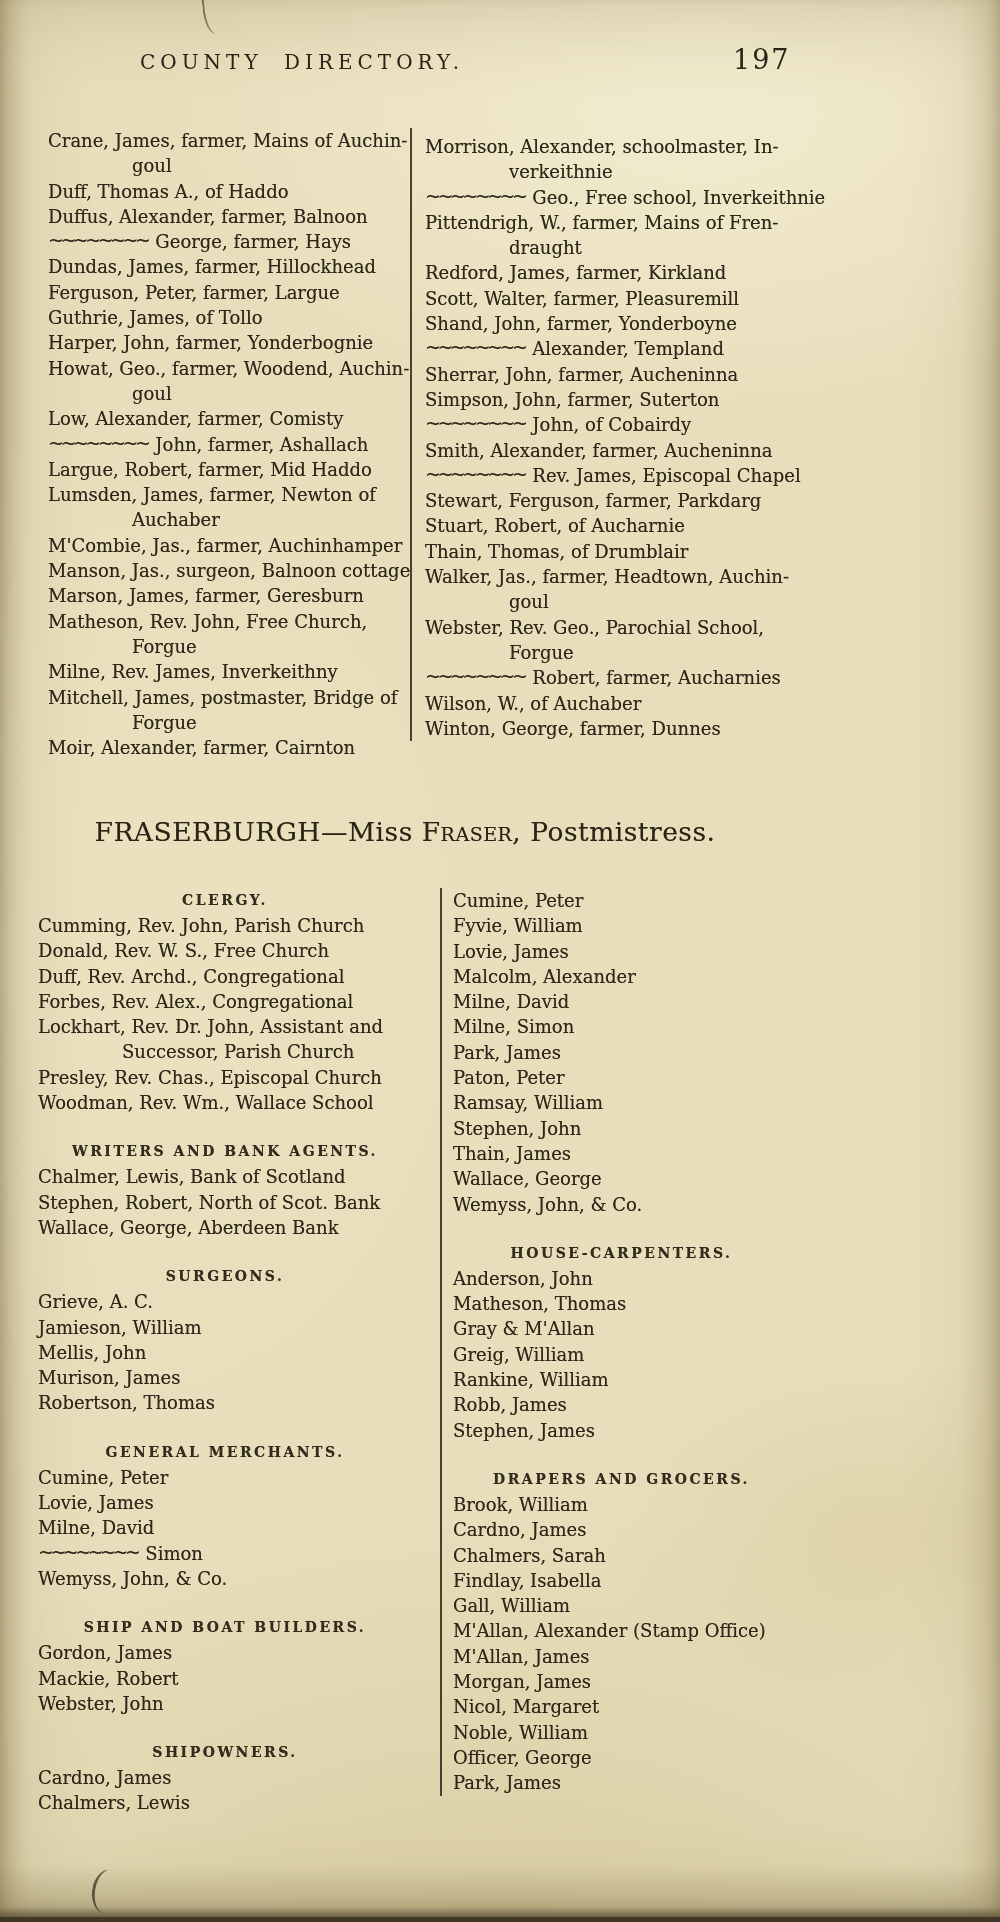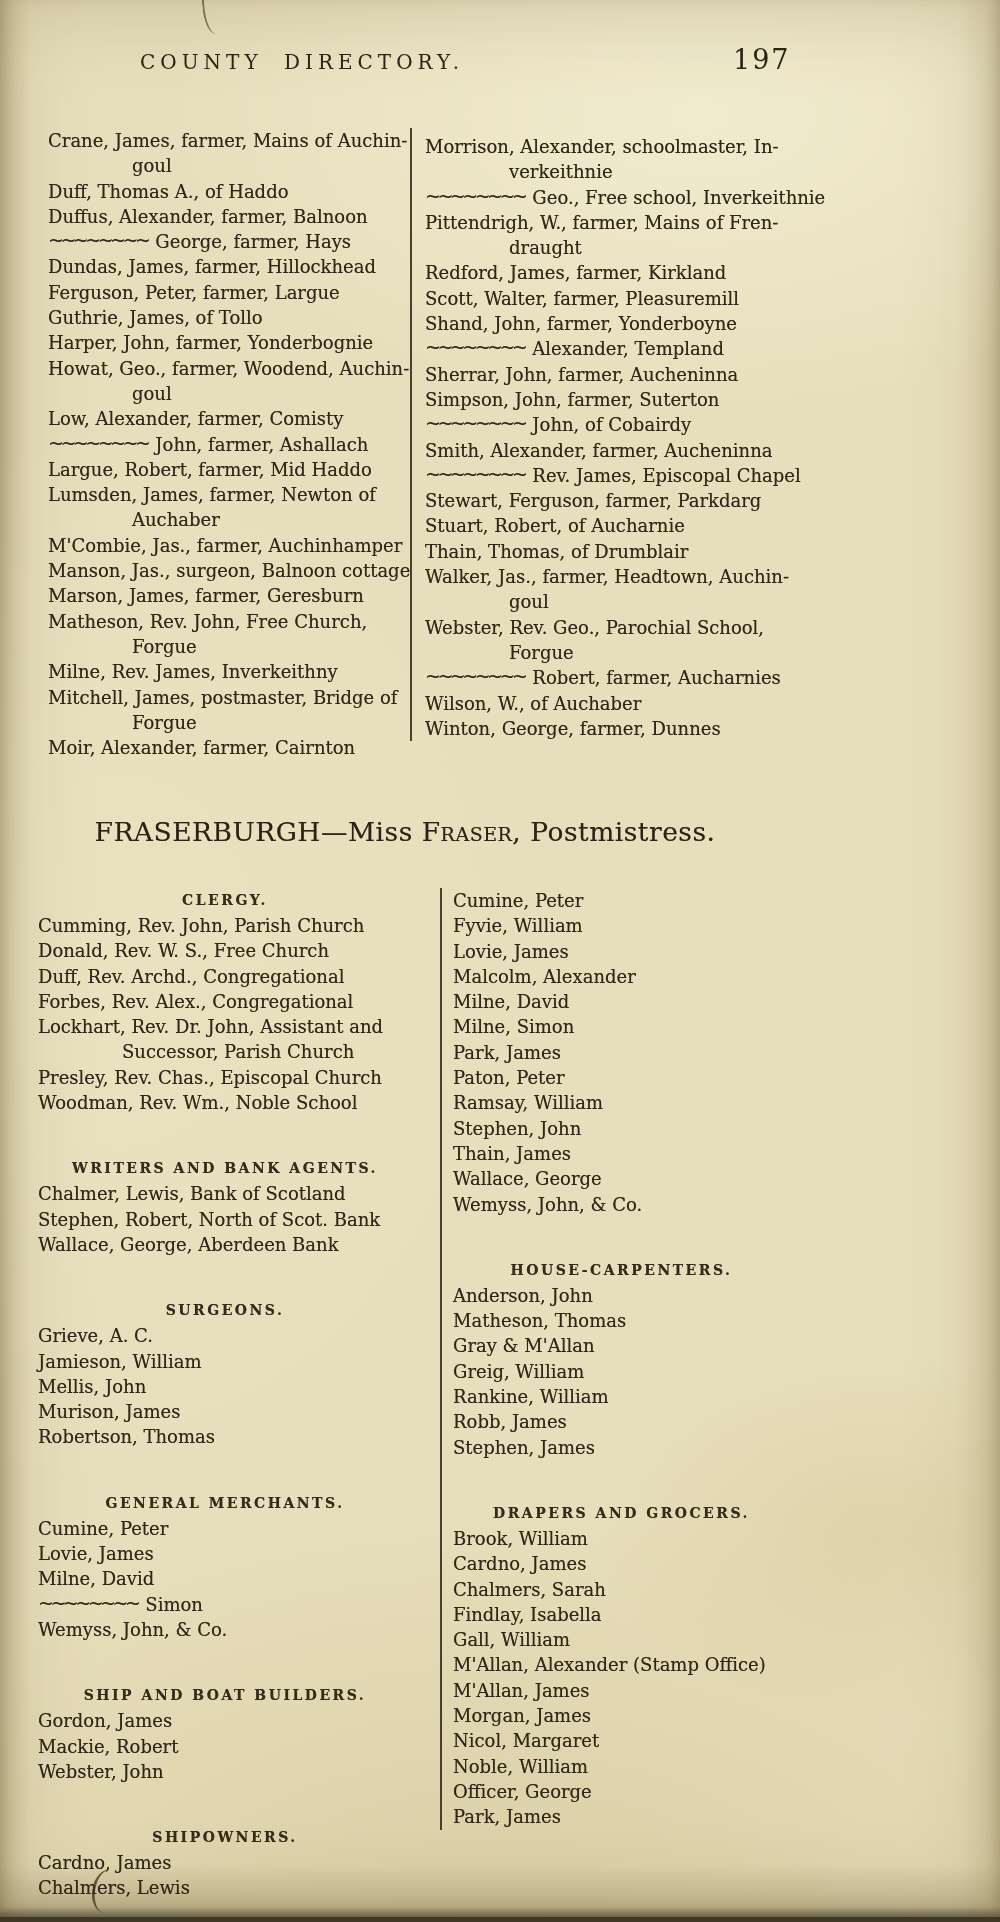--- a/index.html
+++ b/index.html
@@ -35,21 +35,21 @@
   .section-1 .col-b{flex:1;border-left:2px solid rgba(45,38,24,.85);padding-left:13px;padding-top:6px;}
   .section-2{position:absolute;top:888px;left:38px;width:752px;gap:28px;}
   .section-2 .col-a{width:374px;}
   .section-2 .col-b{flex:1;border-left:2px solid rgba(45,38,24,.85);padding-left:11px;}
   .col-a,.col-b{font-size:18px;line-height:25.3px;}
   .line{white-space:nowrap;text-shadow:0 0 .5px rgba(46,38,24,.55);}
   .line.cont{padding-left:84px;}
   .ditto{display:inline-block;letter-spacing:-3.5px;margin-right:8px;transform:translateY(-2px);font-size:19px;}
   .group-heading{
     font-size:14px;font-weight:bold;letter-spacing:2.5px;
-    text-align:center;margin-top:41px;line-height:25px;
+    text-align:center;margin-top:24px;line-height:25px;
     color:#332b1b;text-shadow:0 0 .5px rgba(46,38,24,.55);
   }
   .col-a > .group-heading:first-child,
   .col-b > .group-heading:first-child{margin-top:0;}
   .town-heading{
     position:absolute;top:816px;left:40px;width:730px;
     text-align:center;font-size:26.5px;letter-spacing:.5px;
     color:#2b2416;text-shadow:0 0 .6px rgba(46,38,24,.5);
   }
   .town-heading .sc{font-variant:small-caps;}
@@ -132,21 +132,21 @@
   <div class="section-2 cols">
     <div class="col-a">
         <div class="group-heading">CLERGY.</div>
         <div class="line">Cumming, Rev. John, Parish Church</div>
         <div class="line">Donald, Rev. W. S., Free Church</div>
         <div class="line">Duff, Rev. Archd., Congregational</div>
         <div class="line">Forbes, Rev. Alex., Congregational</div>
         <div class="line">Lockhart, Rev. Dr. John, Assistant and</div>
         <div class="line cont">Successor, Parish Church</div>
         <div class="line">Presley, Rev. Chas., Episcopal Church</div>
-        <div class="line">Woodman, Rev. Wm., Noble School</div>
+        <div class="line">Woodman, Rev. Wm., Wallace School</div>
         <div class="group-heading">WRITERS AND BANK AGENTS.</div>
         <div class="line">Chalmer, Lewis, Bank of Scotland</div>
         <div class="line">Stephen, Robert, North of Scot. Bank</div>
         <div class="line">Wallace, George, Aberdeen Bank</div>
         <div class="group-heading">SURGEONS.</div>
         <div class="line">Grieve, A. C.</div>
         <div class="line">Jamieson, William</div>
         <div class="line">Mellis, John</div>
         <div class="line">Murison, James</div>
         <div class="line">Robertson, Thomas</div>

